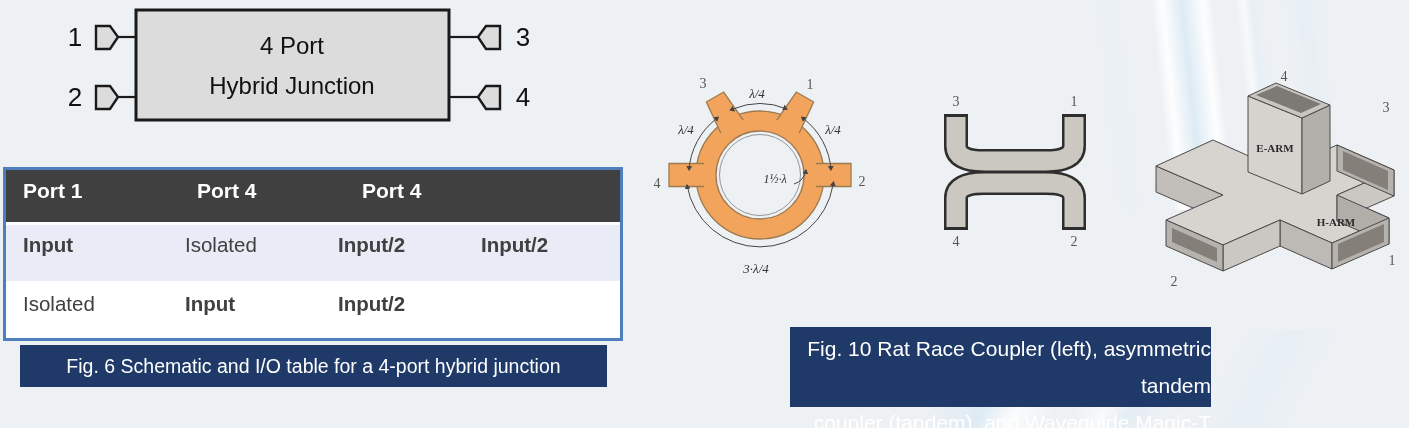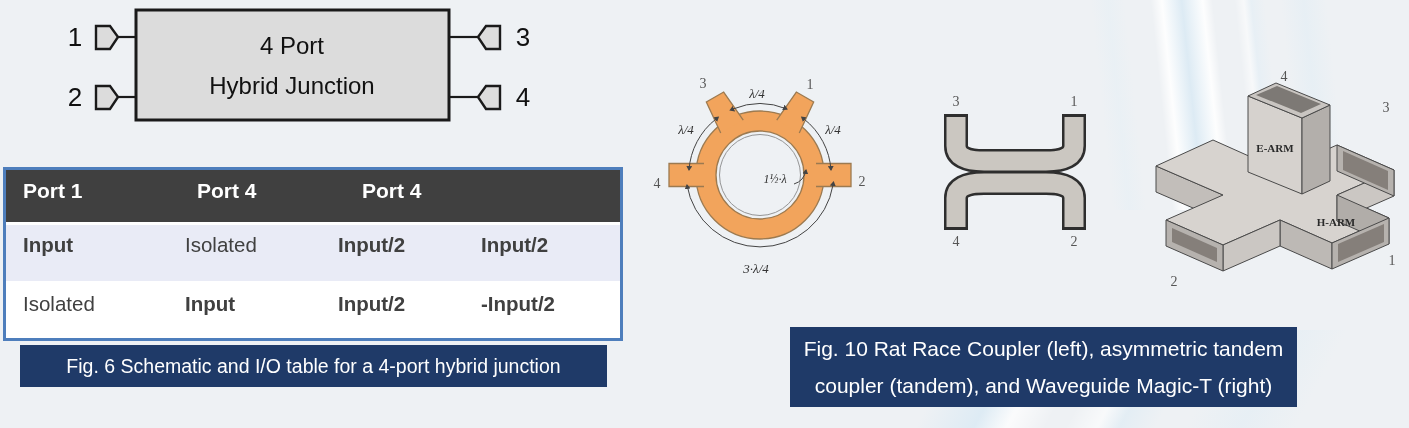--- a/index.html
+++ b/index.html
@@ -33,21 +33,21 @@
   .io-header{background:#404040;height:52px;gap:12px;}
   .io-header .cell{color:#ffffff;font-weight:bold;font-size:21px;padding:9px 0 0 17px;}
   .io-r1{background:#e9ebf6;height:56px;margin-top:3px;}
   .io-r2{background:#ffffff;height:54px;margin-top:3px;}
   .io-r1 .cell,.io-r2 .cell{color:#404040;font-size:20.5px;padding:8px 0 0 17px;}
   .cell.b{font-weight:bold;}
 
   
   .cap{position:absolute;background:#1f3a68;color:#ffffff;text-align:center;}
   .cap-9{left:20px;top:345px;width:587px;height:42px;line-height:42px;font-size:19.5px;}
-  .cap-10{left:790px;top:327px;width:507px;height:80px;font-size:21px;padding-top:3px;box-sizing:border-box;}
+  .cap-10{left:790px;top:327px;width:421px;height:80px;font-size:21px;padding-top:3px;box-sizing:border-box;text-align:right;}
   .cap-10 div{line-height:37px;}
 
   .abs{position:absolute;}
 </style>
 </head>
 <body>
 
 <div class="canvas">
 
   <div class="streak st-tr4"></div>
@@ -90,21 +90,20 @@
     <div class="io-grid-row io-r1">
       <div class="cell b">Input</div>
       <div class="cell">Isolated</div>
       <div class="cell b">Input/2</div>
       <div class="cell b">Input/2</div>
     </div>
     <div class="io-grid-row io-r2">
       <div class="cell">Isolated</div>
       <div class="cell b">Input</div>
       <div class="cell b">Input/2</div>
-      <div class="cell b">-Input/2</div>
     </div>
   </div>
 
   <div class="cap cap-9">Fig. 6 Schematic and I/O table for a 4-port hybrid junction</div>
 
   <svg class="abs" style="left:630px;top:60px;" width="260" height="225" viewBox="630 60 260 225">
     <defs>
       <marker id="arr" markerWidth="6" markerHeight="6" refX="4" refY="3" orient="auto">
         <path d="M0,0 L5,3 L0,6 Z" fill="#444"></path>
       </marker>

